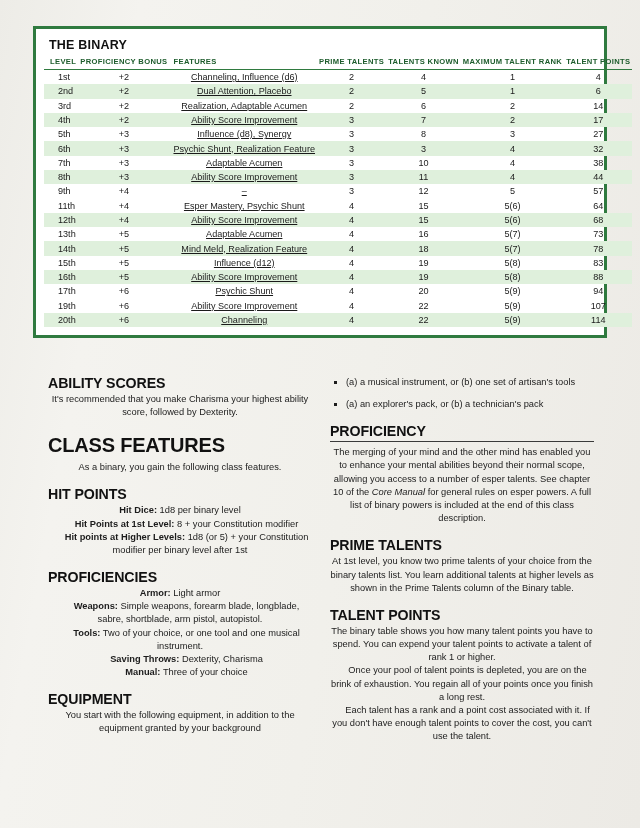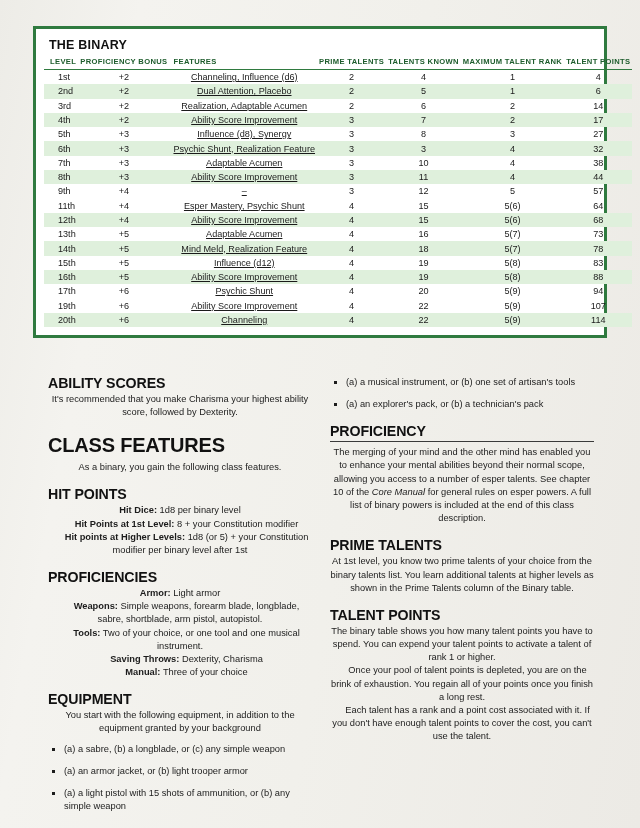--- a/index.html
+++ b/index.html
@@ -366,25 +366,20 @@
         <b>Saving Throws:</b>
         <span>Dexterity, Charisma</span>
       </p>
       <p class="hang2">
         <b>Manual:</b>
         <span>Three of your choice</span>
       </p>
 
       <h2 class="sec">EQUIPMENT</h2>
       <p>You start with the following equipment, in addition to the equipment granted by your background</p>
-      <ul class="eq" id="equipment-list-left">
-          <li>(a) a sabre, (b) a longblade, or (c) any simple weapon</li>
-          <li>(a) an armor jacket, or (b) light trooper armor</li>
-          <li>(a) a light pistol with 15 shots of ammunition, or (b) any simple weapon</li>
-        </ul>
 
     </div>
 
     <div class="col col-right">
 
       <ul class="eq" id="equipment-list-right" style="margin-top:0">
           <li>(a) a musical instrument, or (b) one set of artisan's tools</li>
           <li>(a) an explorer's pack, or (b) a technician's pack</li>
         </ul>
 

